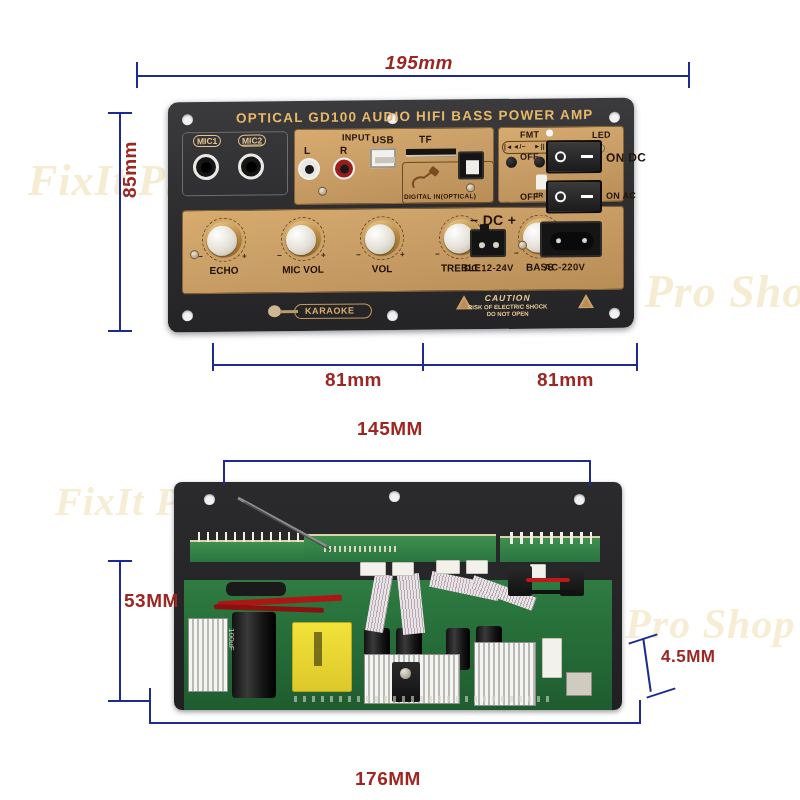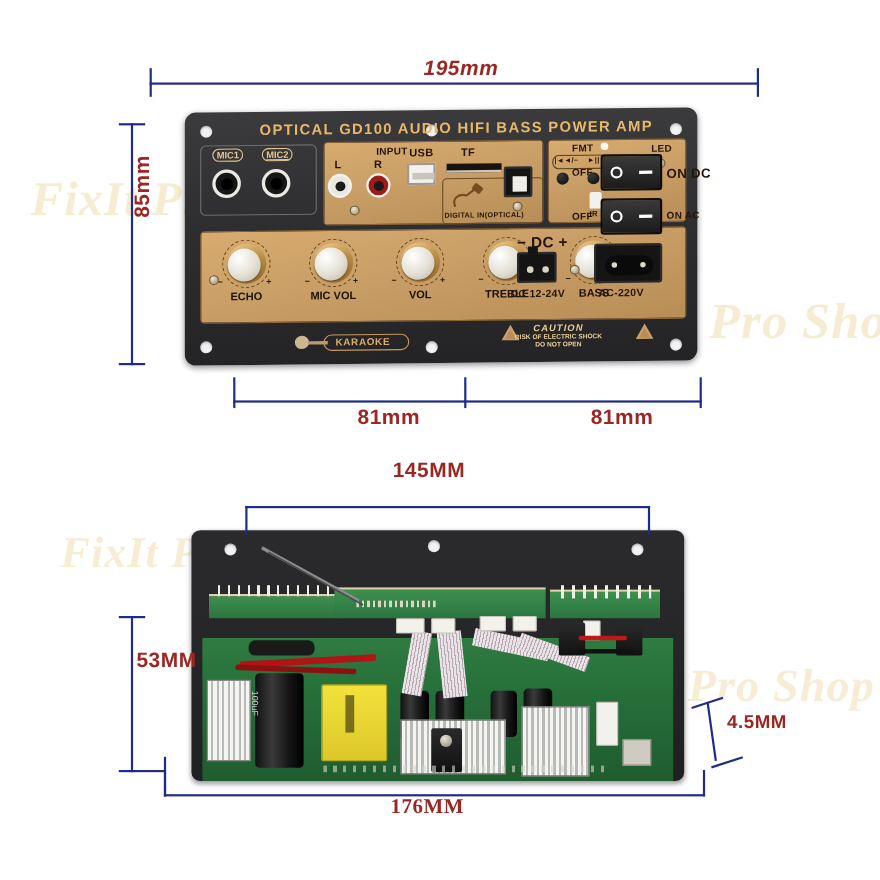--- a/index.html
+++ b/index.html
@@ -405,21 +405,21 @@
 <div class="dimtxt" style="left:124px; top:590px;">53MM</div>
 
 <div class="dimline dimh" style="left:628px; top:638px; width:30px; transform:rotate(-18deg);"></div>
 <div class="dimline dimh" style="left:646px; top:692px; width:30px; transform:rotate(-18deg);"></div>
 <div class="dimline dimv" style="left:646px; top:638px; height:54px; transform:rotate(-8deg);"></div>
 <div class="dimtxt" style="left:661px; top:647px; font-size:17px;">4.5MM</div>
 
 <div class="dimline dimv" style="left:149px; top:700px; height:24px;"></div>
 <div class="dimline dimv" style="left:639px; top:700px; height:24px;"></div>
 <div class="dimline dimh" style="left:149px; top:722px; width:492px;"></div>
-<div class="dimtxt" style="left:355px; top:723px;font-family:Liberation Serif, serif;">176MM</div>
+<div class="dimtxt" style="left:355px; top:768px;">176MM</div>
 
 <div id="panel-bottom">
 
   <div class="hole" style="left:30px;  top:12px; z-index:5;"></div>
   <div class="hole" style="left:215px; top:9px;  z-index:5;"></div>
   <div class="hole" style="left:400px; top:12px; z-index:5;"></div>
 
   <div class="subpcb" style="left:16px; top:58px; width:122px; height:22px;"></div>
   <div class="subpcb" style="left:130px; top:52px; width:192px; height:28px;"></div>
   <div class="subpcb" style="left:326px; top:54px; width:100px; height:26px;"></div>

